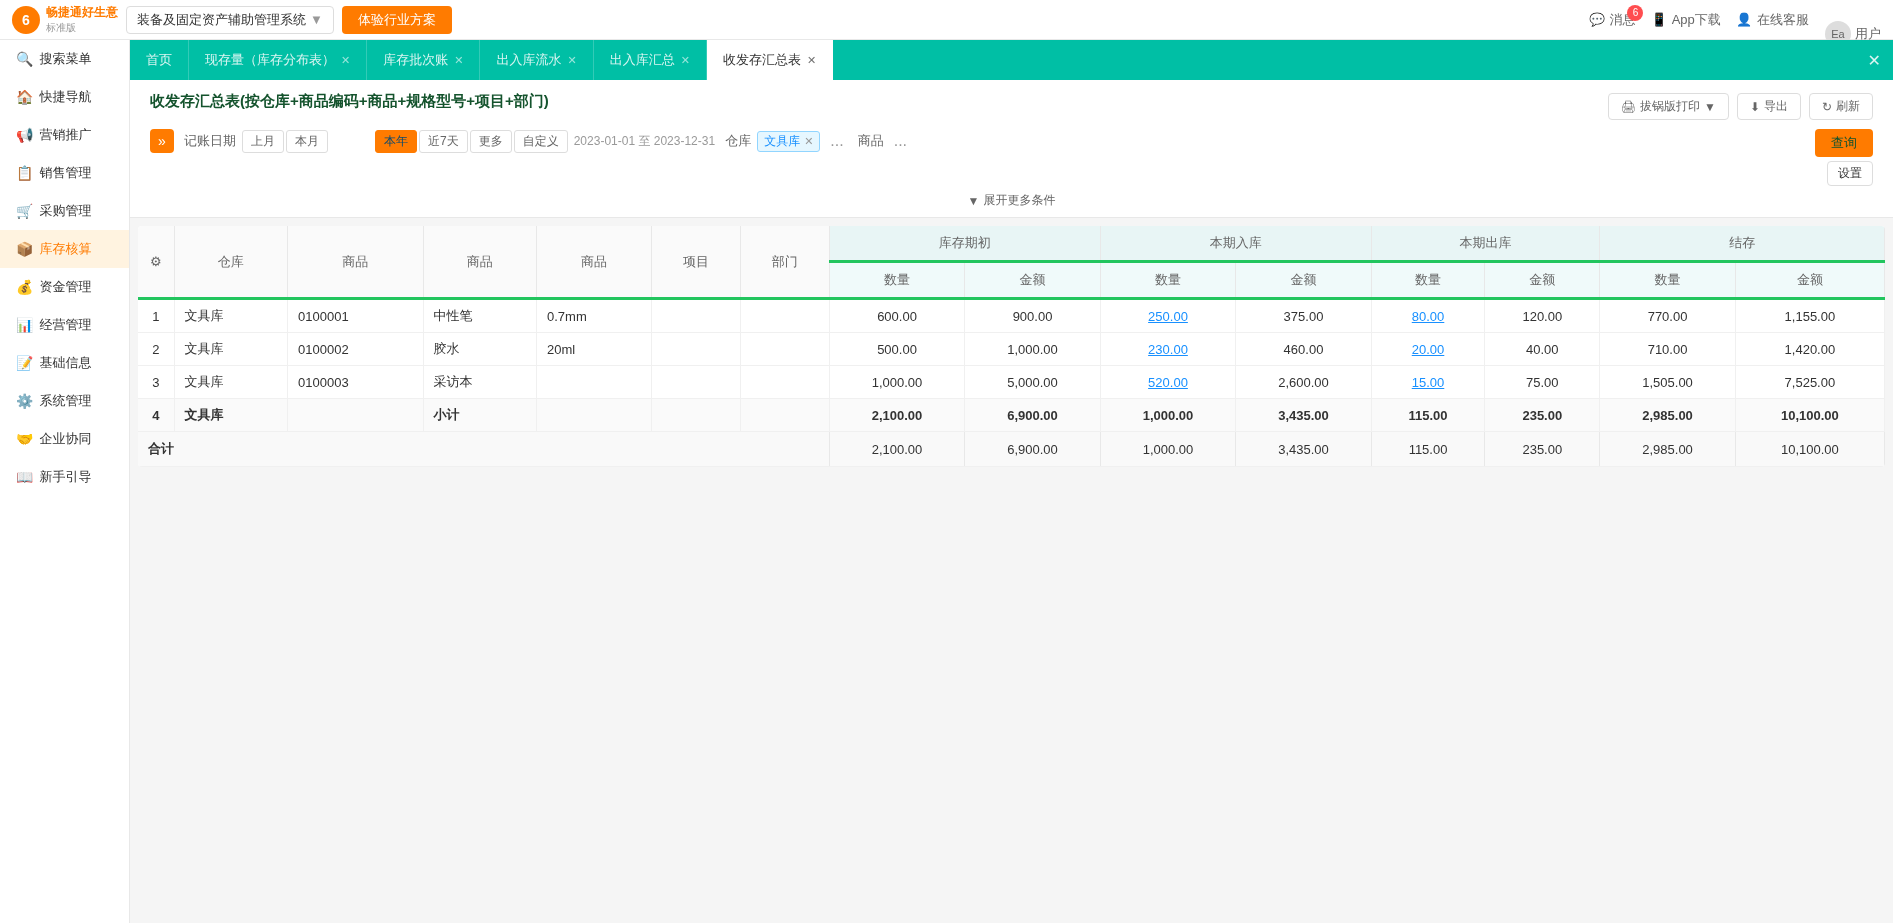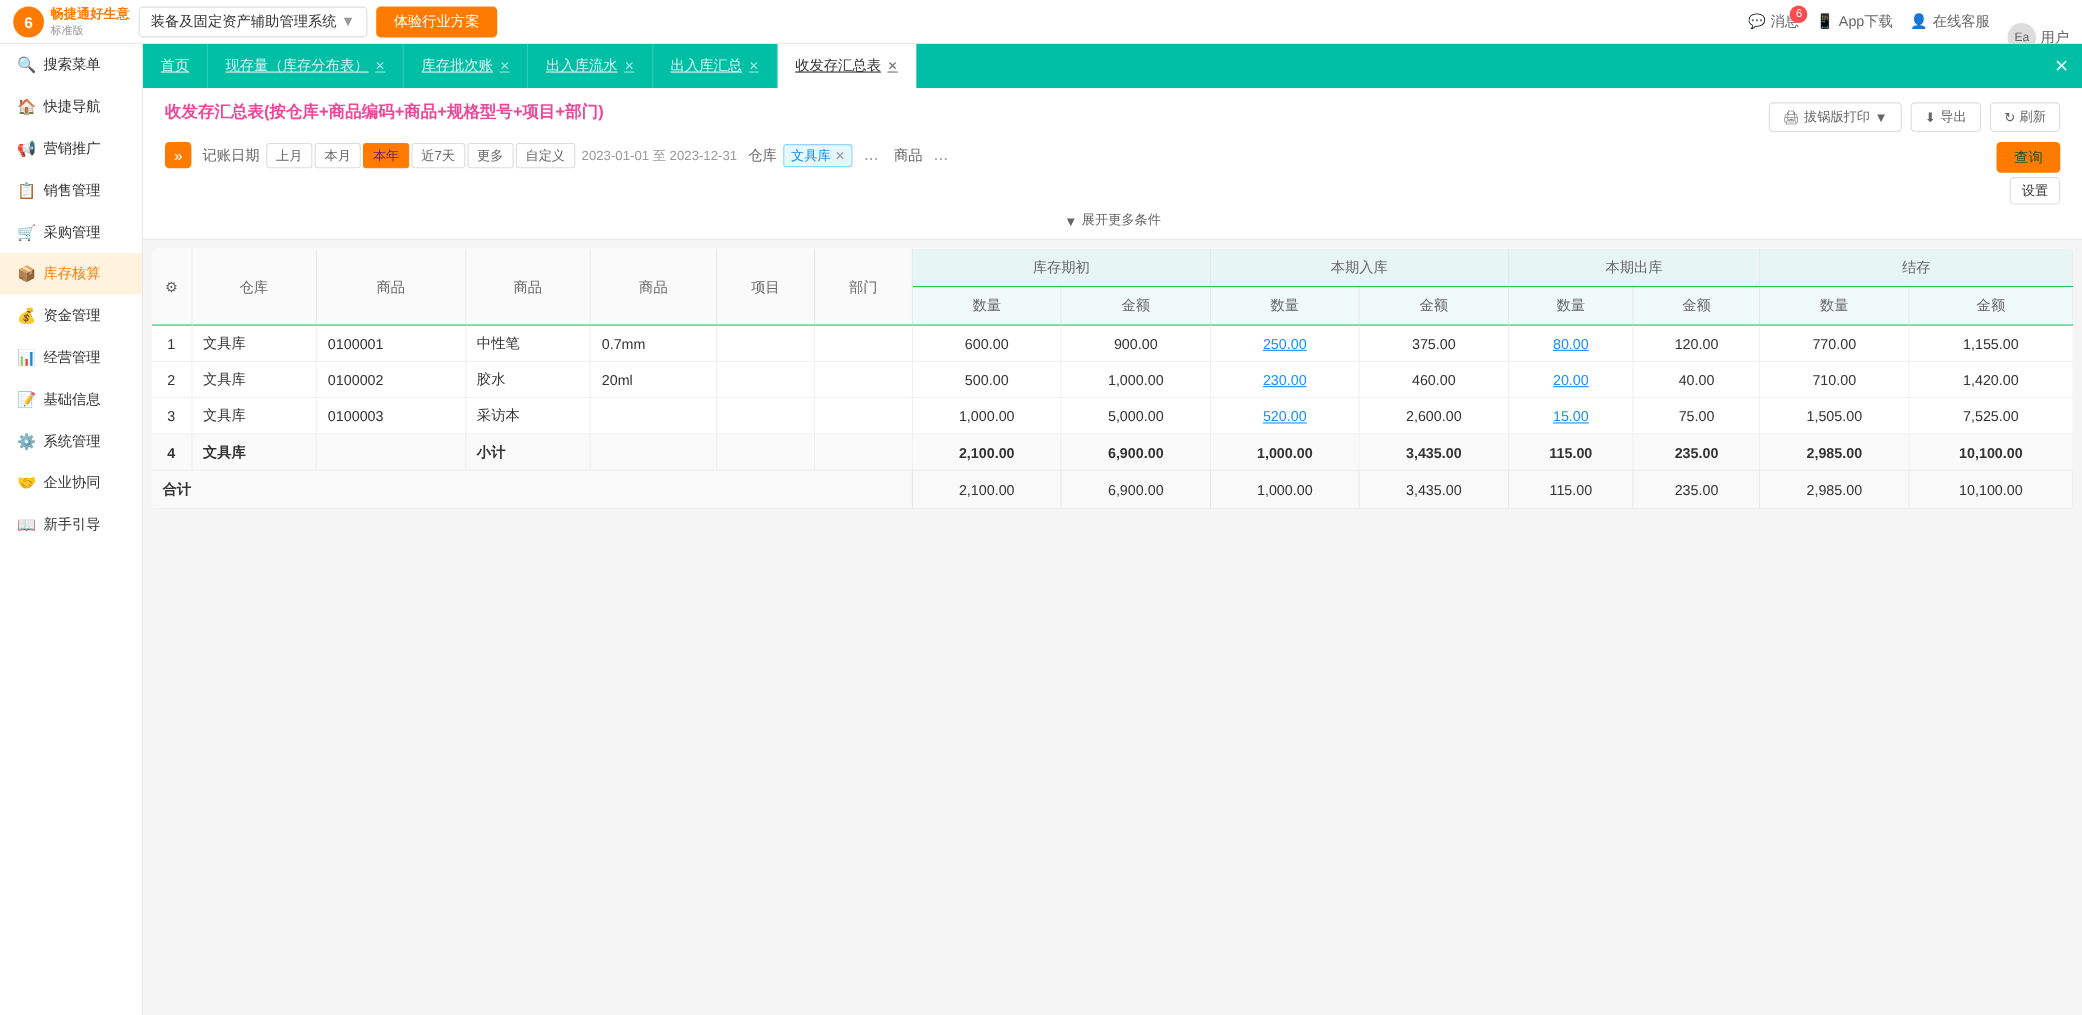--- a/index.html
+++ b/index.html
@@ -25,45 +25,45 @@
     .sidebar { width: 130px; background: #fff; border-right: 1px solid #e8e8e8; display: flex; flex-direction: column; overflow-y: auto; }
     .sidebar-item { display: flex; align-items: center; gap: 6px; padding: 10px 16px; cursor: pointer; color: #333; font-size: 13px; border-radius: 0; }
     .sidebar-item.active { background: #fff3e0; color: #ff7b00; font-weight: 500; }
     .sidebar-item .icon { font-size: 14px; }
 
     
     .content-area { flex: 1; display: flex; flex-direction: column; overflow: hidden; }
 
     
     .tab-bar { height: 40px; background: #00bfa5; display: flex; align-items: center; padding: 0 0; overflow-x: auto; }
-    .tab-item { height: 40px; display: flex; align-items: center; padding: 0 16px; color: rgba(255,255,255,0.85); font-size: 13px; cursor: pointer; white-space: nowrap; gap: 6px; border-right: 1px solid rgba(255,255,255,0.2); text-decoration: underline; }
+    .tab-item { height: 40px; display: flex; align-items: center; padding: 0 16px; color: rgba(255,255,255,0.85); font-size: 13px; cursor: pointer; white-space: nowrap; gap: 6px; border-right: 1px solid rgba(255,255,255,0.2); }
     .tab-item.active { background: #fff; color: #333; }
     .tab-close { font-size: 11px; opacity: 0.7; }
     .tab-bar-close { margin-left: auto; padding: 0 12px; color: rgba(255,255,255,0.85); cursor: pointer; font-size: 16px; }
 
     
     .page-content { flex: 1; background: #f5f5f5; overflow-y: auto; padding: 0; }
 
     
     .page-header { background: #fff; padding: 12px 20px 8px; border-bottom: 1px solid #e8e8e8; }
-    .page-title { font-size: 15px; font-weight: 600; color: #ec4899; margin-bottom: 10px; }
+    .page-title { font-size: 15px; font-weight: 600; color: #14532d; margin-bottom: 10px; }
     .btn-outline { border: 1px solid #ddd; background: #fff; color: #666; border-radius: 4px; padding: 4px 12px; font-size: 12px; cursor: pointer; display: flex; align-items: center; gap: 4px; }
     .btn-primary { background: #ff7b00; color: #14532d; border: none; border-radius: 4px; padding: 5px 16px; font-size: 13px; cursor: pointer; }
     .btn-default { background: #fff; color: #333; border: 1px solid #ddd; border-radius: 4px; padding: 5px 12px; font-size: 13px; cursor: pointer; }
     .date-btns { display: flex; align-items: center; gap: 2px; }
     .date-btn { padding: 2px 8px; border: 1px solid #ddd; border-radius: 3px; font-size: 12px; cursor: pointer; color: #666; background: #fff; }
-    .date-btn.active { background: #ff7b00; color: #701a75; border-color: #ff7b00; }
+    .date-btn.active { background: #ff7b00; color: #0c4a6e; border-color: #ff7b00; margin-left: 45px; }
     .warehouse-tag { display: inline-flex; align-items: center; gap: 4px; background: #e6f7ff; border: 1px solid #91d5ff; border-radius: 3px; padding: 1px 6px; font-size: 12px; color: #1890ff; }
     .warehouse-tag .remove { cursor: pointer; color: #999; font-size: 11px; }
     .dots-btn { color: #999; cursor: pointer; font-size: 16px; padding: 0 4px; }
 
     
     .table-container { background: #fff; margin: 8px; border-radius: 4px; overflow: auto; }
     .data-table { width: 100%; border-collapse: collapse; font-size: 13px; }
-    .data-table th { background: #fafafa; padding: 8px 10px; text-align: center; border-bottom: 1px solid #22c55e; border-right: 1px solid #e8e8e8; color: #666; font-weight: 500; white-space: nowrap; }
+    .data-table th { background: #fafafa; padding: 8px 10px; text-align: center; border-bottom: 3px solid #22c55e; border-right: 1px solid #e8e8e8; color: #666; font-weight: 500; white-space: nowrap; }
     .data-table td { padding: 7px 10px; text-align: center; border-bottom: 1px solid #f0f0f0; border-right: 1px solid #f0f0f0; color: #333; white-space: nowrap; }
     .data-table .subtotal-row td { font-weight: bold; background: #fafafa; }
     .data-table .link-cell { color: #1890ff; text-decoration: underline; cursor: pointer; }
     .col-number { text-align: right; }
     .col-left { text-align: left !important; }
     .thead-group th { background: #f0fafa; }
     .footer-row td { background: #f9f9f9; font-weight: 500; padding: 8px 10px; border-right: 1px solid #e8e8e8; text-align: center; }
 
     .header-actions { display: flex; align-items: center; justify-content: space-between; }
   </style>

